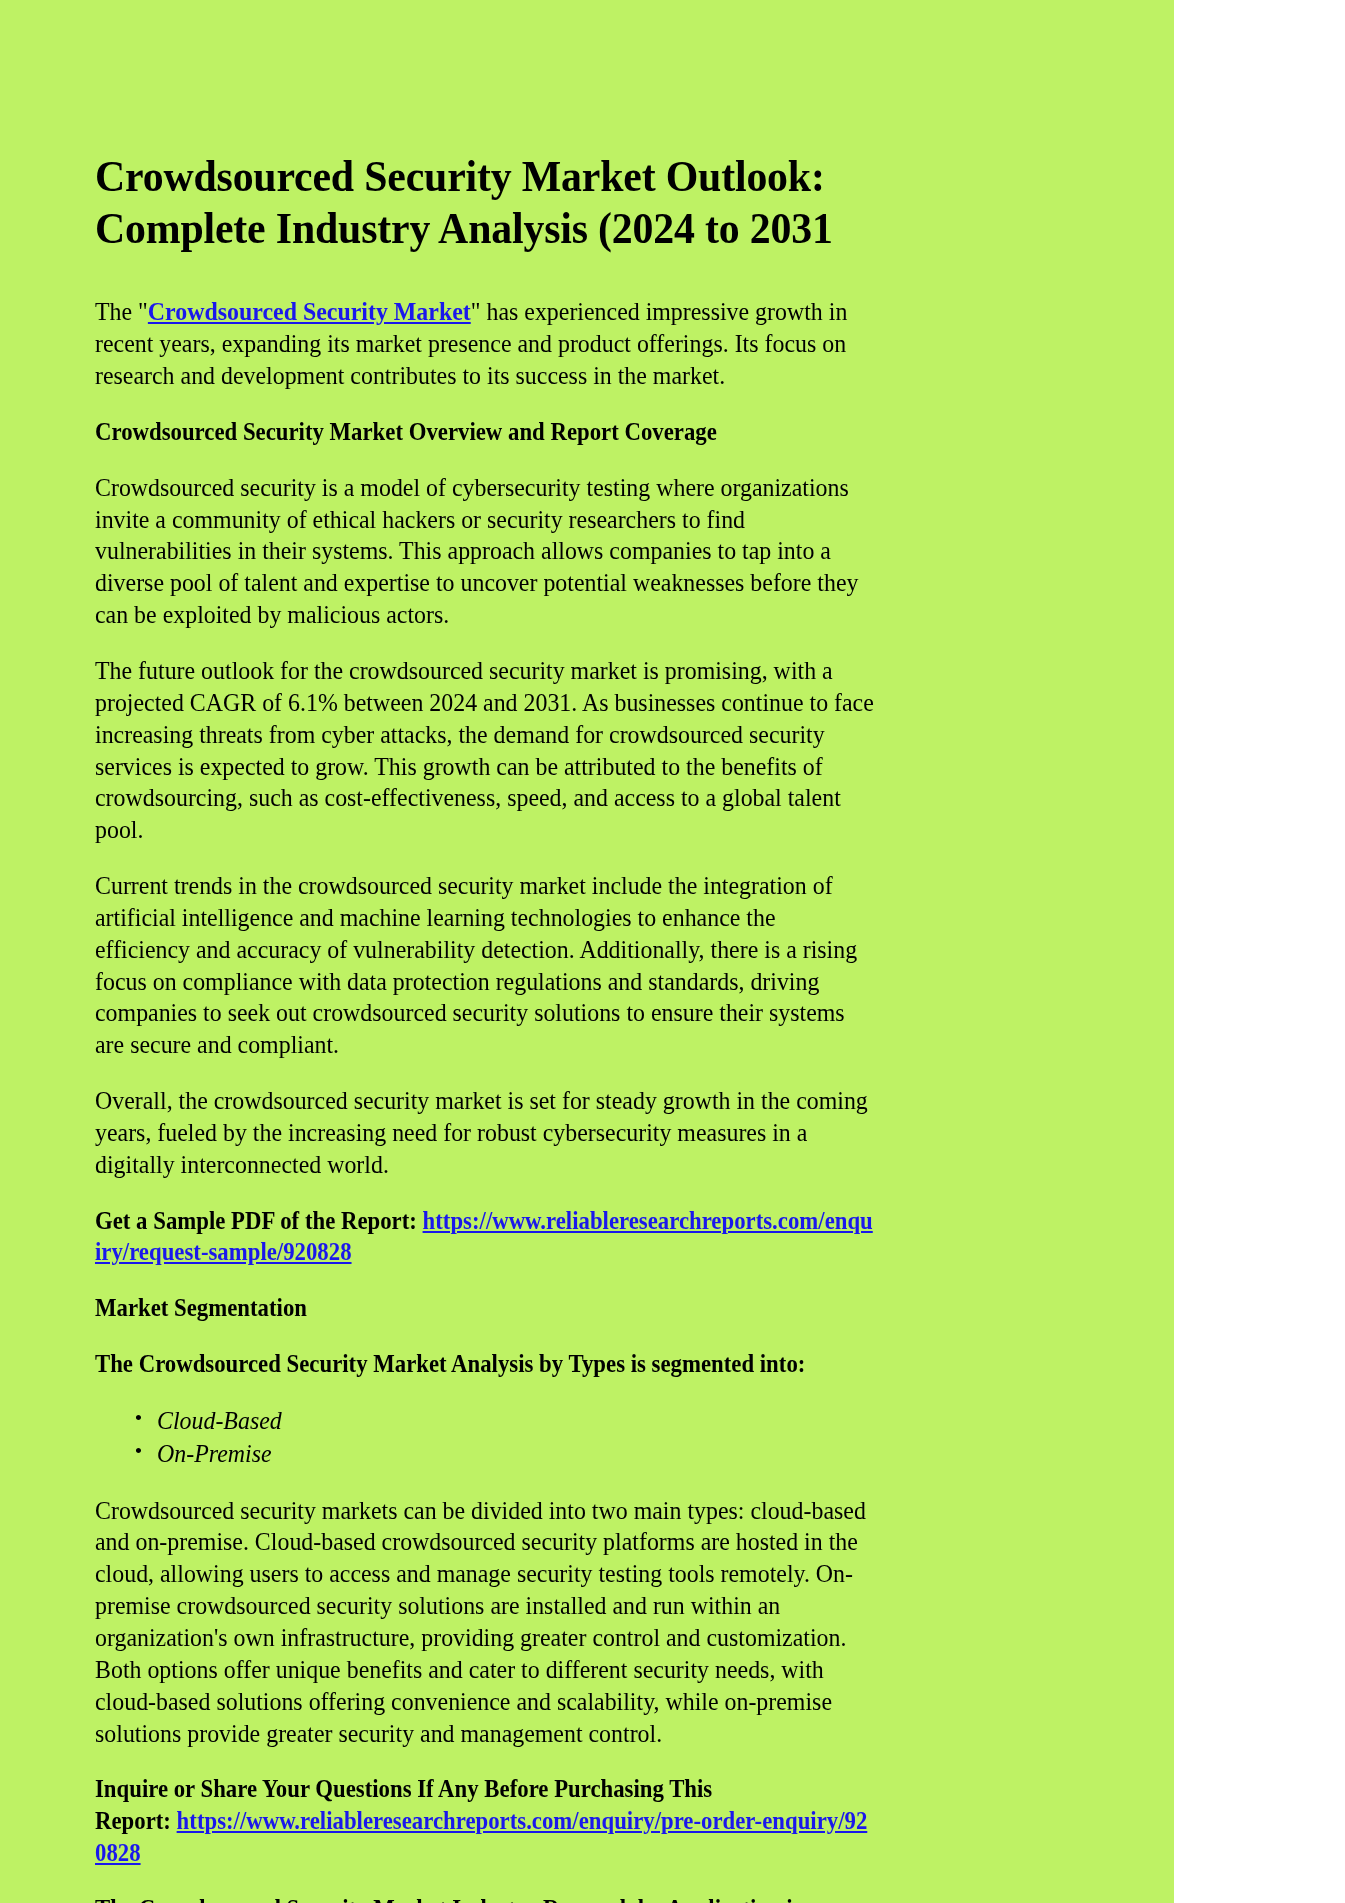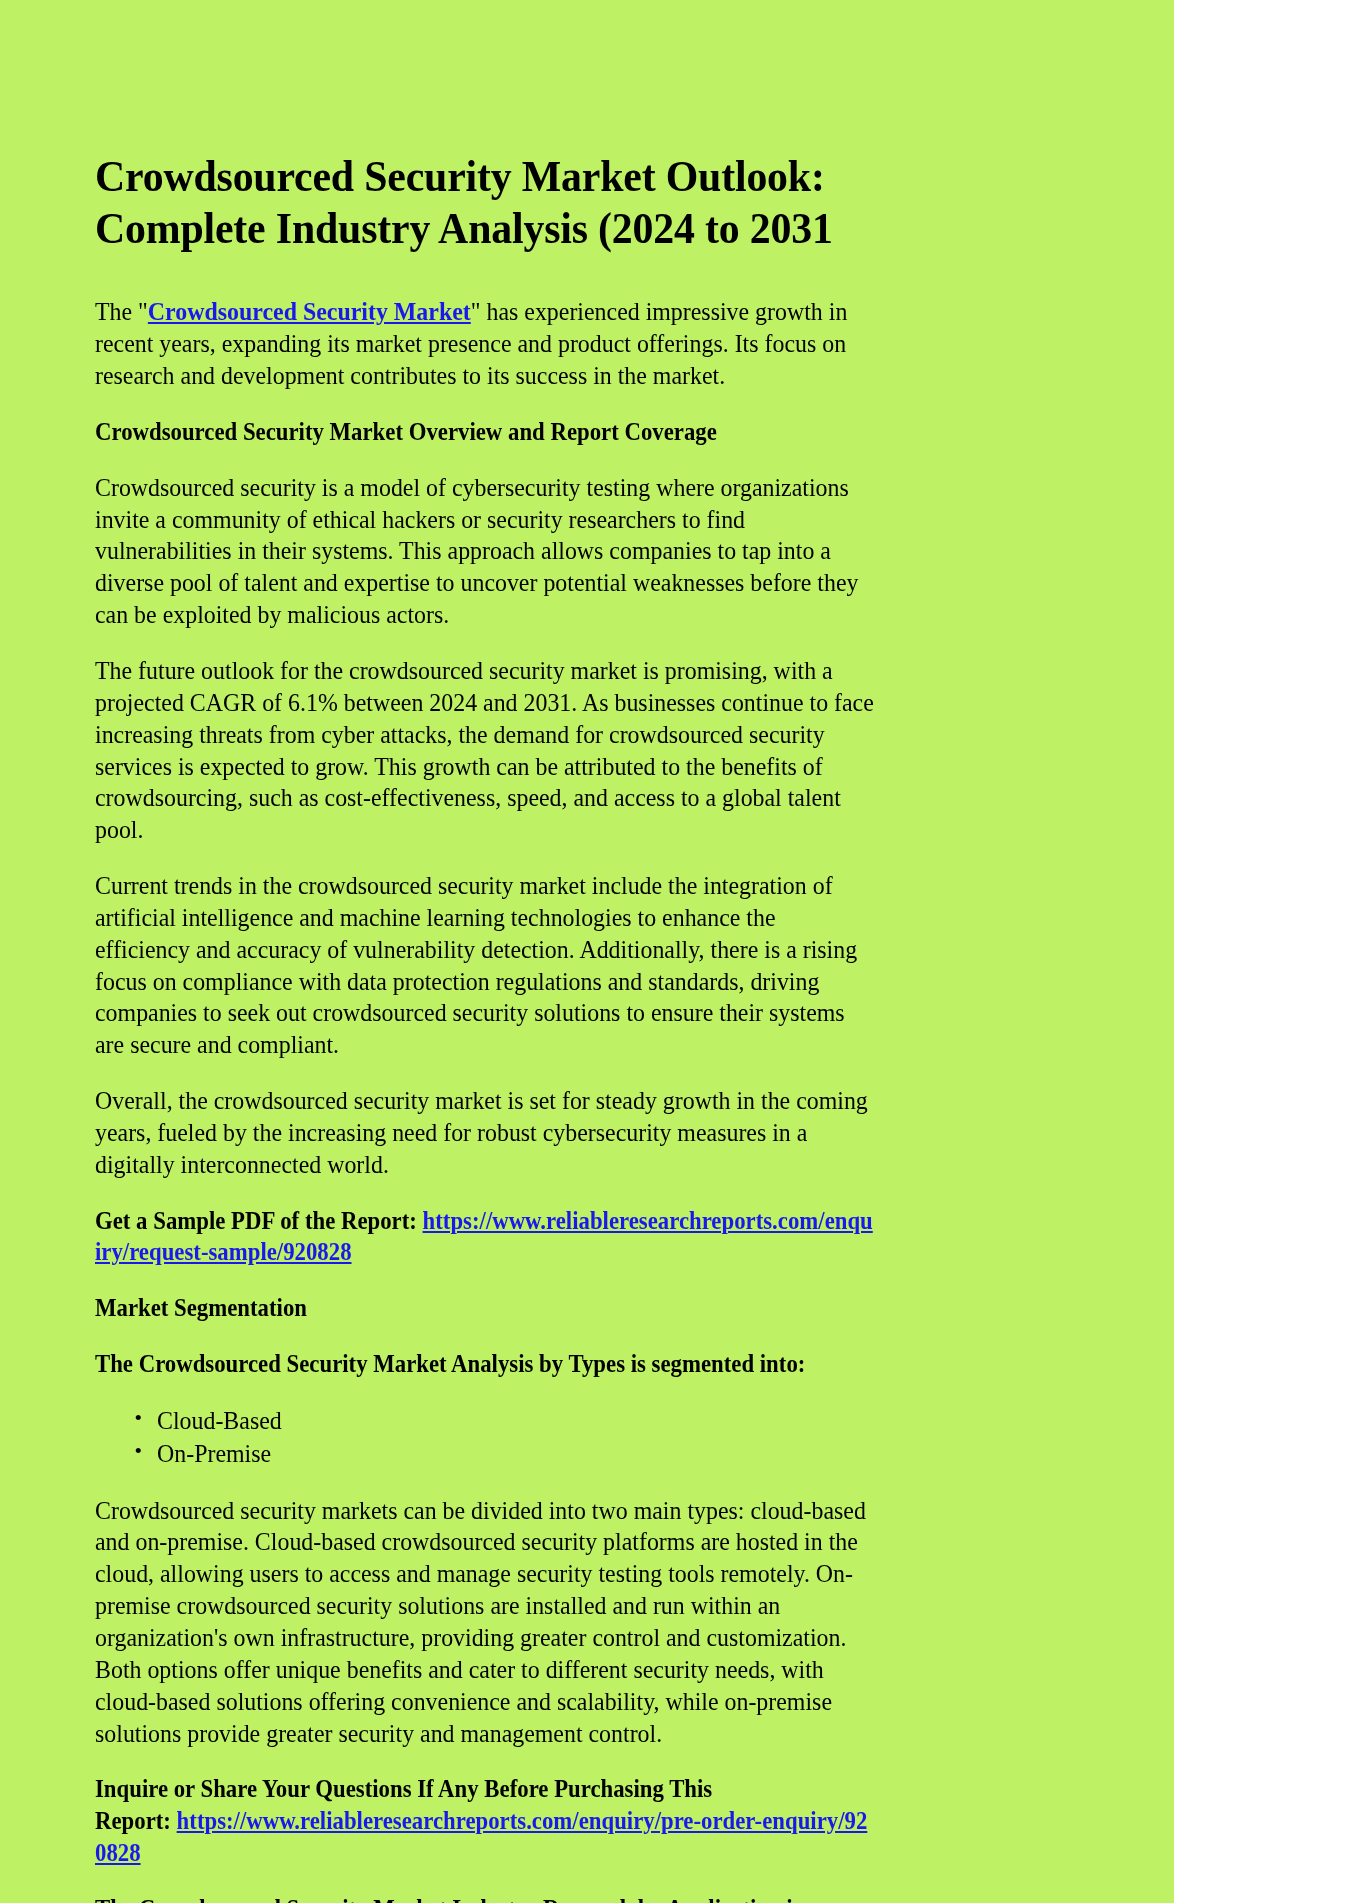--- a/index.html
+++ b/index.html
@@ -64,20 +64,21 @@
   }
   a.inline-link {
     color: #1a18ec;
     font-weight: bold;
     text-decoration: underline;
   }
   ul.seg-list {
     margin: 0 0 24px 0;
     padding-left: 62px;
     list-style: none;
+    font-style: italic;
   }
   ul.seg-list li {
     font-size: 24.5px;
     line-height: 1.36;
     position: relative;
     transform: scaleX(0.975);
     transform-origin: left top;
   }
   ul.seg-list li::before {
     content: "\2022";

